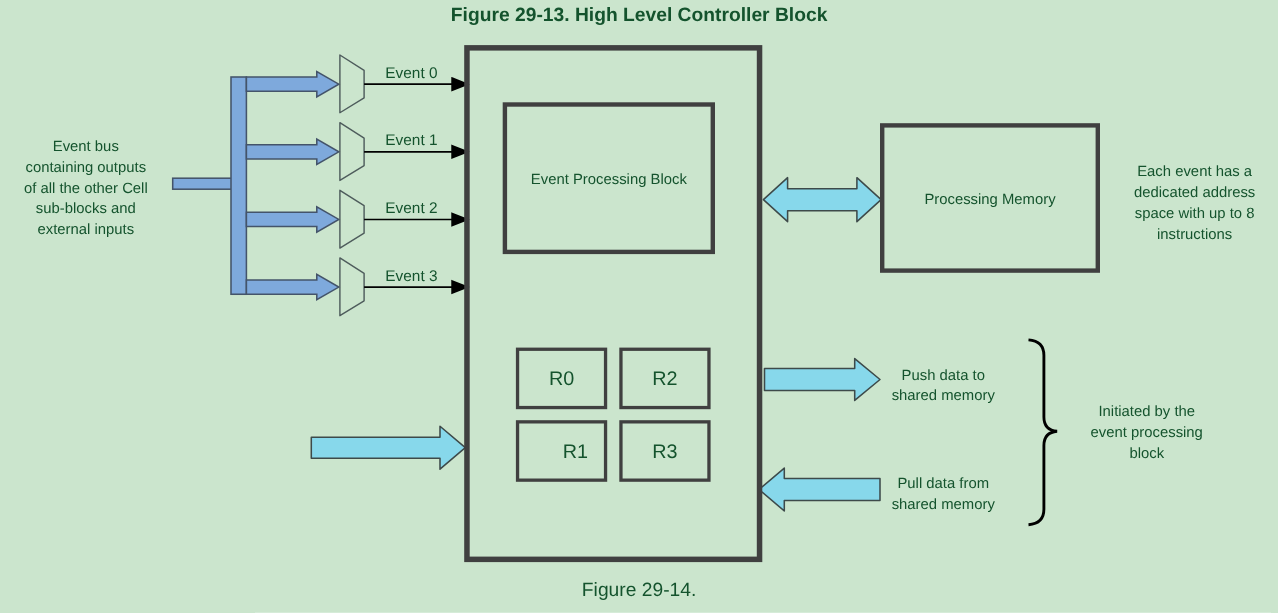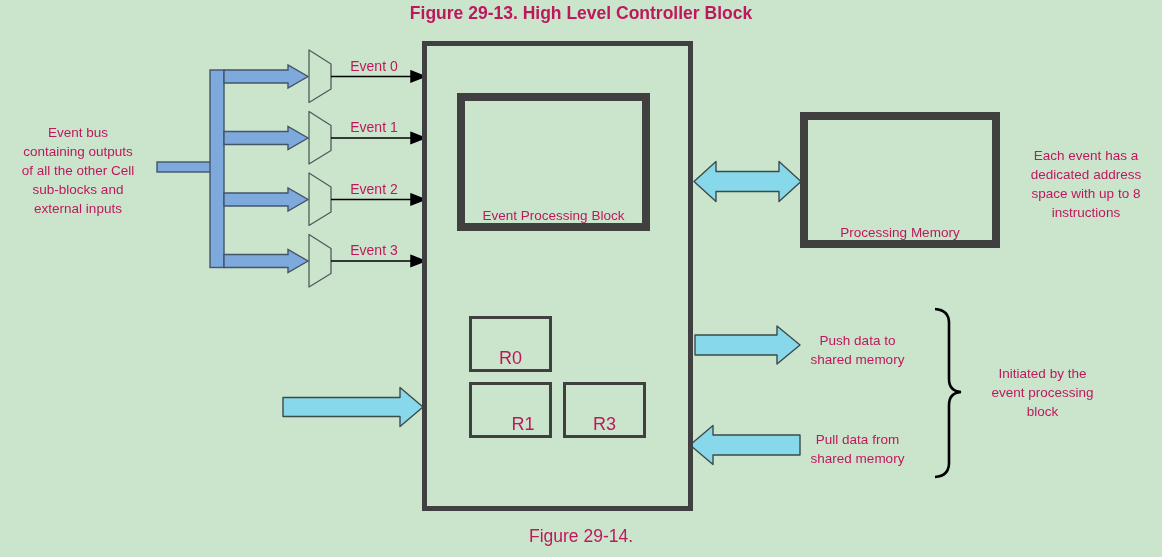--- a/index.html
+++ b/index.html
@@ -1,21 +1,21 @@
 <!DOCTYPE html>
 <html><head>
 <meta charset="utf-8">
 <style>
   html,body { margin:0; padding:0; }
   .canvas {
     position: relative;
     width: 1162px;
     height: 557px;
     font-family: "Liberation Sans", sans-serif;
-    color: #be185d;
+    color: #14532d;
     overflow: hidden;
   }
   .abs { position: absolute; }
   .fig-title {
     left: 0; top: 3px; width: 1162px;
     text-align: center;
     font-size: 17.5px; font-weight: bold;
   }
   .fig-caption {
     left: 0; top: 526px; width: 1162px;
@@ -23,22 +23,22 @@
     font-size: 17.5px; font-weight: normal;
   }
   .ml {
     white-space: pre-line;
     text-align: center;
     font-size: 13.5px;
     line-height: 19px;
   }
   .box {
     box-sizing: border-box;
-    border: 8px solid #404040;
-    display: flex; align-items: flex-end; justify-content: center;
+    border: 4px solid #404040;
+    display: flex; align-items: center; justify-content: center;
     font-size: 13.5px;
   }
   .main-block { left:422px; top:41px; width:271px; height:470px; border-width:5px; }
   .epb { left:457px; top:93px; width:193px; height:138px; }
   .im  { left:800px; top:112px; width:200px; height:136px; }
   .reg { border-width:3px; width:83px; height:56px; font-size:18px; }
   .evt-label {
     width:86px; height:18px; left:331px;
     text-align:center; font-size:14px;
   }
@@ -95,20 +95,23 @@
   <div class="abs box epb">
     <span>Event Processing Block</span>
   </div>
   <div class="abs box im">
     <span>Processing Memory</span>
   </div>
 
   <div class="abs box reg" style="left:469px; top:316px;">
     <span>R0</span>
   </div>
+  <div class="abs box reg" style="left:563px; top:316px;">
+    <span>R2</span>
+  </div>
   <div class="abs box reg" style="left:469px; top:382px;padding-left:25px;">
     <span>R1</span>
   </div>
   <div class="abs box reg" style="left:563px; top:382px;">
     <span>R3</span>
   </div>
 
   <div class="abs evt-label" style="top:58px;">Event 0</div>
   <div class="abs evt-label" style="top:119px;">Event 1</div>
   <div class="abs evt-label" style="top:181px;">Event 2</div>

